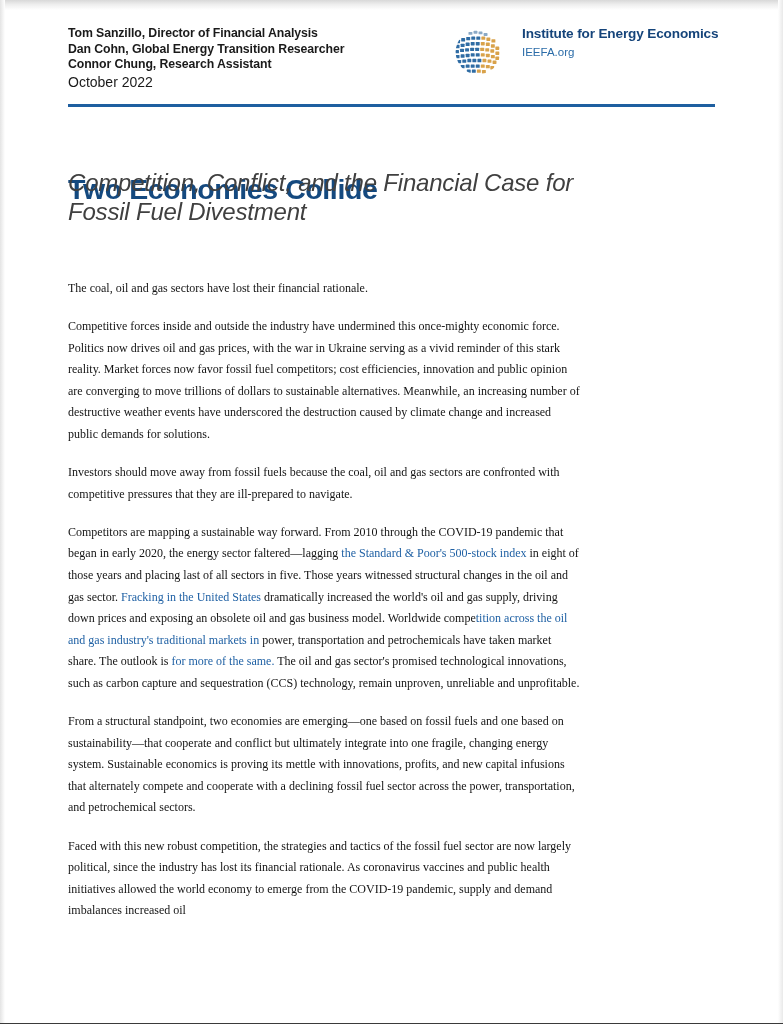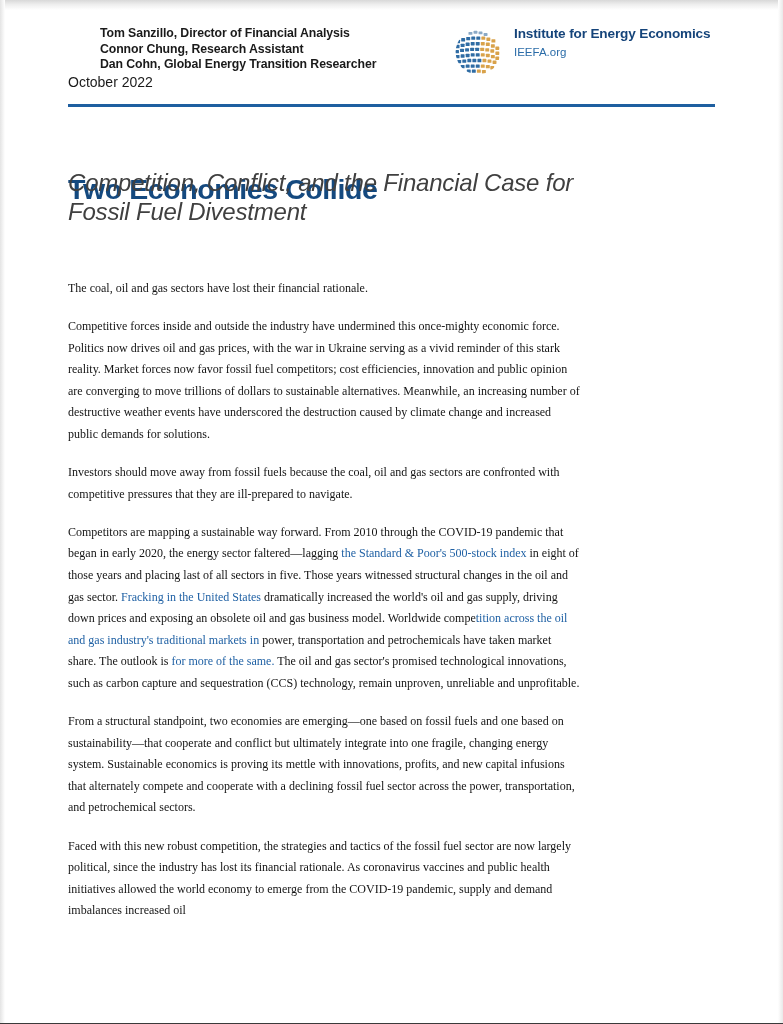--- a/index.html
+++ b/index.html
@@ -65,21 +65,20 @@
     top: 26px;
     font-family: "Liberation Sans", "DejaVu Sans", sans-serif;
     line-height: 15.5px;
   }
   .author-line {
     font-size: 12.3px;
     font-weight: bold;
     color: #1a1a1a;
     letter-spacing: -0.1px;
     white-space: nowrap;
-    margin-left: 32px;
   }
   .date-line {
     font-size: 14px;
     font-weight: normal;
     color: #1a1a1a;
     padding-top: 2px;
   }
 
   .logo {
     position: absolute;
@@ -88,21 +87,21 @@
     display: flex;
     align-items: flex-start;
   }
   .logo-globe {
     width: 56px;
     height: 56px;
     flex: 0 0 auto;
     margin-top: 1px;
   }
   .logo-text {
-    margin-left: 8px;
+    margin-left: 16px;
     padding-top: 4px;
   }
   .logo-name {
     font-family: "Liberation Sans", "DejaVu Sans", sans-serif;
     font-size: 13.6px;
     font-weight: bold;
     color: #15447a;
     line-height: 16.5px;
     letter-spacing: -0.15px;
     white-space: nowrap;
@@ -192,22 +191,22 @@
 
 <div class="page">
   <div class="page-top-shade"></div>
   <div class="page-left-shade"></div>
   <div class="page-right-shade"></div>
 
   <div class="content">
     <div class="header-row">
       <div class="authors">
         <div class="author-line">Tom Sanzillo, Director of Financial Analysis</div>
+        <div class="author-line">Dan Cohn, Global Energy Transition Researcher</div>
         <div class="author-line">Connor Chung, Research Assistant</div>
-        <div class="author-line">Dan Cohn, Global Energy Transition Researcher</div>
         <div class="date-line">October 2022</div>
       </div>
 
       <div class="logo">
         <svg class="logo-globe" viewBox="0 0 100 100" aria-hidden="true">
           <defs>
             <clipPath id="globeClip">
                 <circle cx="50" cy="52" r="40"></circle>
               </clipPath>
           </defs>

